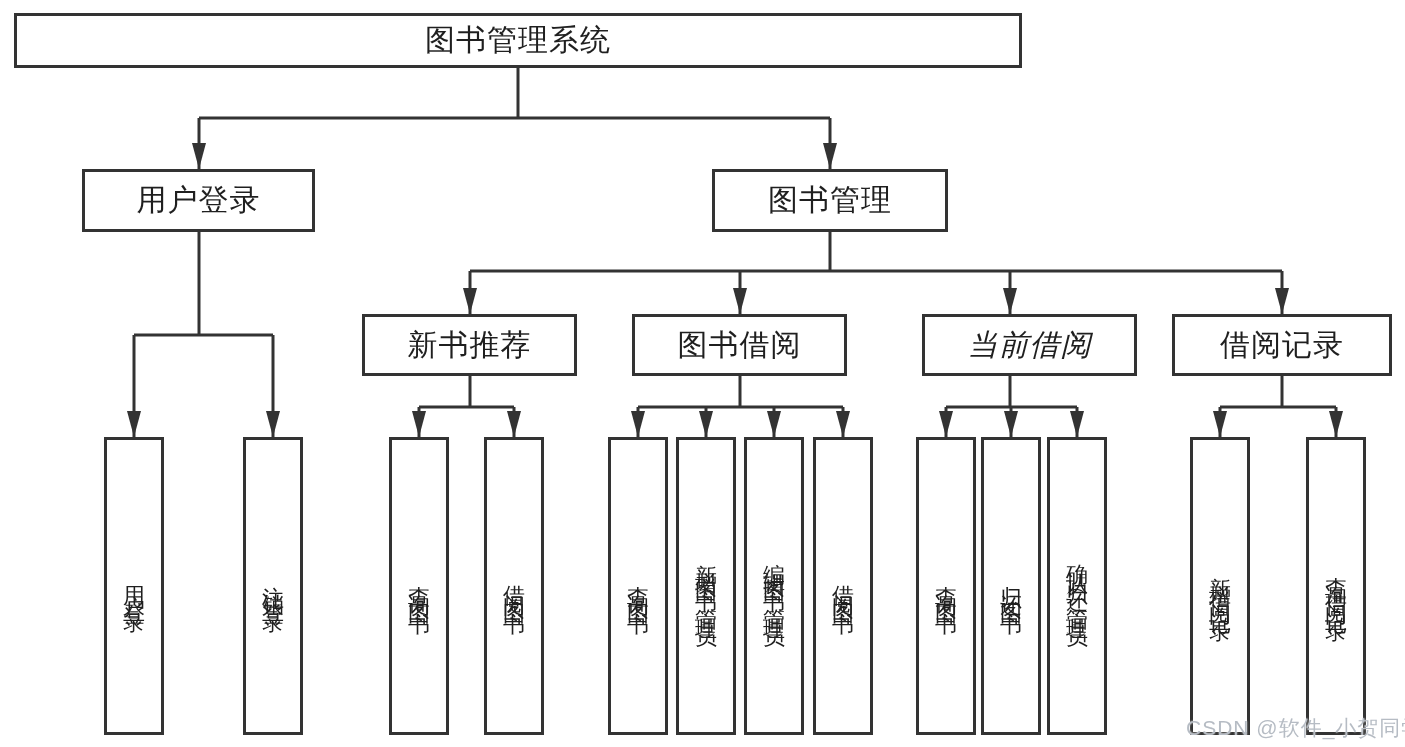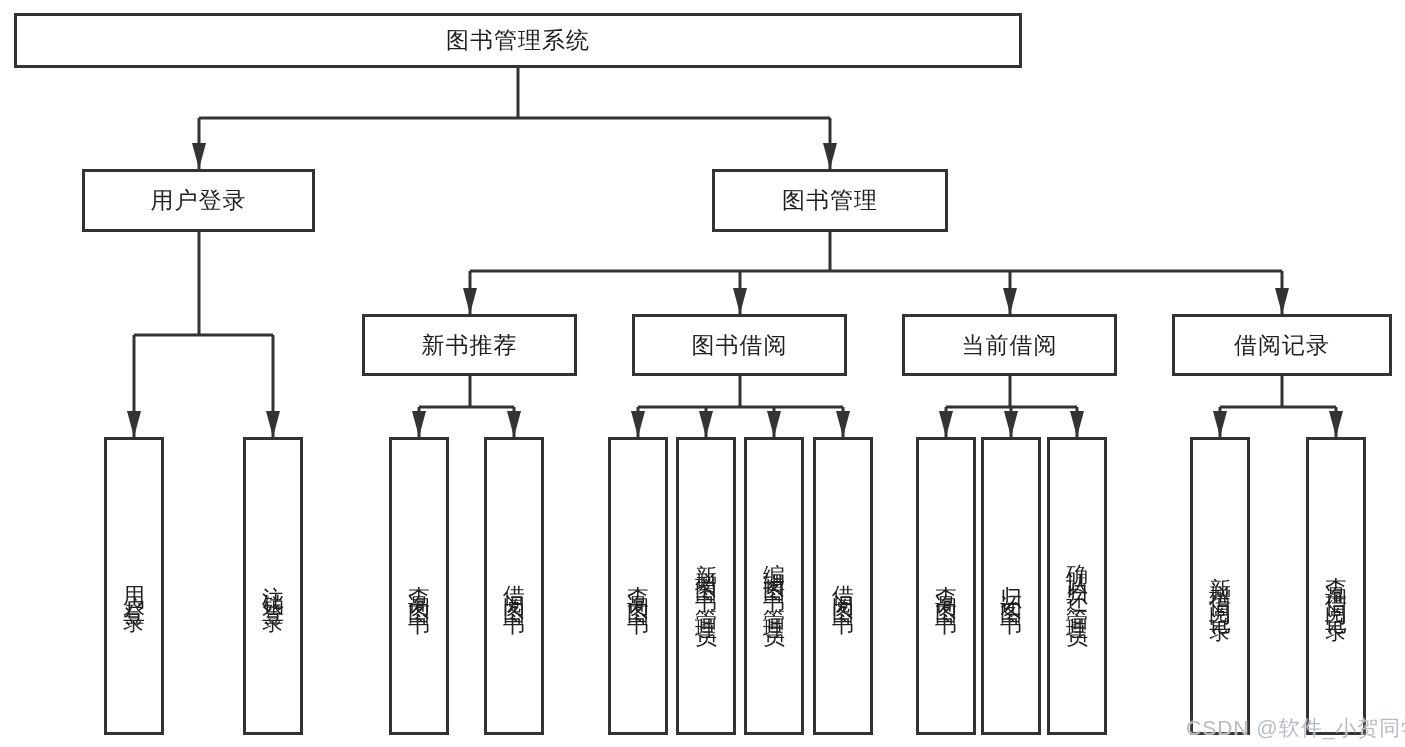--- a/index.html
+++ b/index.html
@@ -7,21 +7,21 @@
     position:relative; width:1405px; height:747px; background:#ffffff;
     font-family:"Liberation Sans", sans-serif; overflow:hidden;
   }
   svg.wires { position:absolute; left:0; top:0; width:1405px; height:747px; pointer-events:none; }
   .wire path { stroke:#333333; stroke-width:3; fill:none; }
   .box {
     position:absolute; box-sizing:border-box; background:#ffffff;
     border:3px solid #333333; color:#1f1f1f;
     display:flex; align-items:center; justify-content:center;
   }
-  .h-label { font-size:23px; letter-spacing:1px; white-space:nowrap; }
+  .h-label { font-size:30px; letter-spacing:1px; white-space:nowrap; }
   .l2 { top:169px; height:63px; }
   .l3 { top:314px; height:62px; width:215px; }
   .leaf { top:437px; width:60px; height:298px; }
   .v-label {
     writing-mode:vertical-rl; text-orientation:mixed;
     font-size:22px; line-height:1; letter-spacing:9px; white-space:nowrap;
   }
   .watermark {
     position:absolute; left:1186px; top:714px; z-index:5;
     font-size:21px; color:#b6bcc4; letter-spacing:1px; white-space:nowrap;
@@ -93,21 +93,21 @@
   <div class="box l2" style="left:712px; width:236px;">
     <span class="h-label">图书管理</span>
   </div>
 
   <div class="box l3" style="left:362px;">
     <span class="h-label">新书推荐</span>
   </div>
   <div class="box l3" style="left:632px;justify-content:center;">
     <span class="h-label">图书借阅</span>
   </div>
-  <div class="box l3" style="left:902px;">
+  <div class="box l3" style="left:922px;font-style:italic;">
     <span class="h-label">当前借阅</span>
   </div>
   <div class="box l3" style="left:1172px; width:220px;">
     <span class="h-label">借阅记录</span>
   </div>
 
   <div class="box leaf" style="left:104px;">
     <span class="v-label">用户登录</span>
   </div>
   <div class="box leaf" style="left:243px;">

